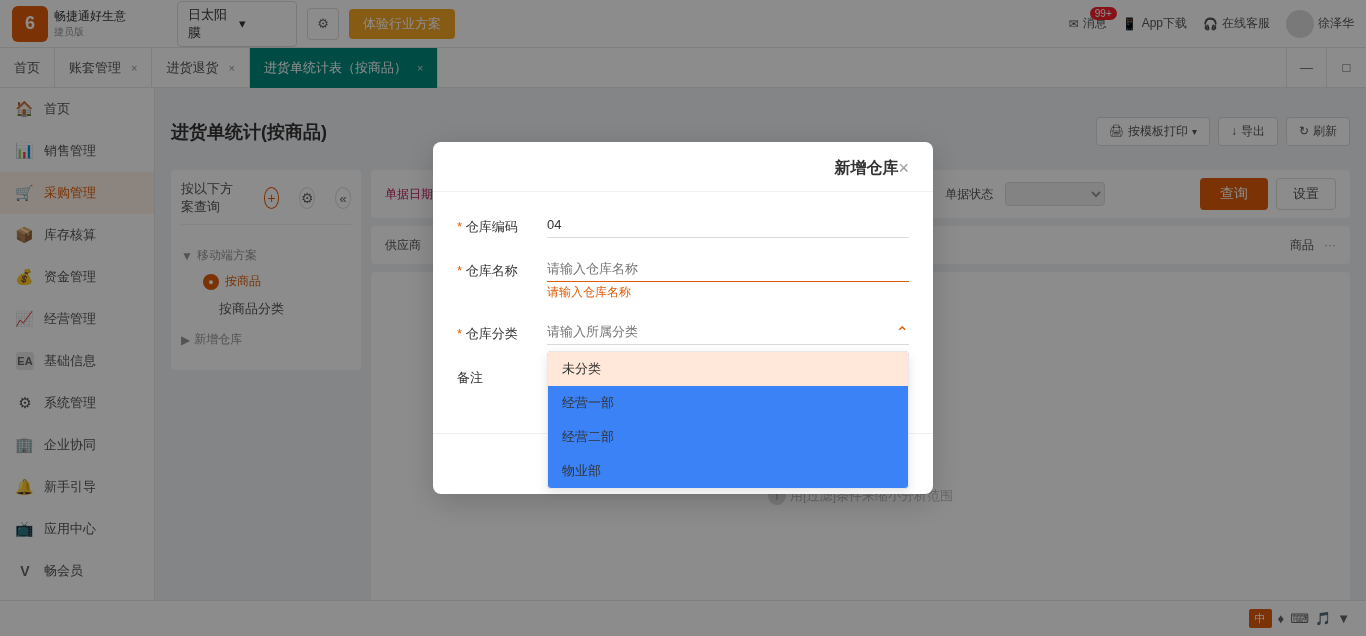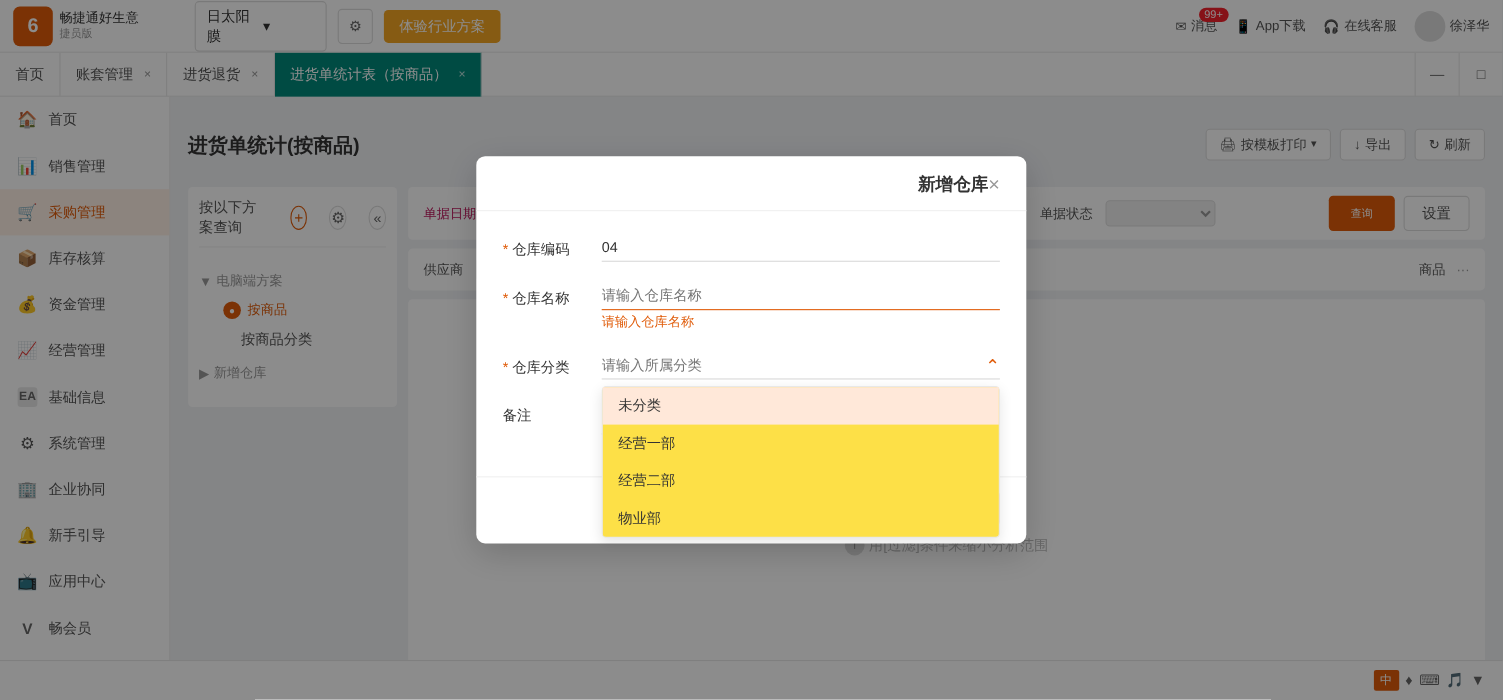--- a/index.html
+++ b/index.html
@@ -37,42 +37,42 @@
     .sidebar { width: 155px; background: #fff; border-right: 1px solid #e8e8e8; height: 100%; display: flex; flex-direction: column; }
     .sidebar-item { display: flex; align-items: center; gap: 10px; padding: 12px 16px; cursor: pointer; color: #555; font-size: 13px; }
     .sidebar-item.active { background: #fff0e6; color: #e05c0a; }
     .sidebar-item .s-icon { width: 18px; height: 18px; display: flex; align-items: center; justify-content: center; font-size: 15px; }
     .sidebar-bottom { margin-top: auto; padding: 8px; display: flex; gap: 8px; }
     .sidebar-bottom-btn { width: 28px; height: 28px; border-radius: 50%; background: #f5a623; display: flex; align-items: center; justify-content: center; cursor: pointer; color: white; font-size: 14px; }
 
     
     .content { flex: 1; padding: 16px; background: #f0f2f5; overflow: hidden; position: relative; }
     .page-title { font-size: 18px; font-weight: bold; color: #333; margin-bottom: 14px; margin-top: 16px; }
-    .btn-query { background: #e05c0a; color: white; border: none; border-radius: 4px; padding: 6px 20px; cursor: pointer; font-size: 10px; }
+    .btn-query { background: #e05c0a; color: white; border: none; border-radius: 4px; padding: 6px 20px; cursor: pointer; font-size: 14px; }
     .btn-set { background: #fff; color: #555; border: 1px solid #ddd; border-radius: 4px; padding: 6px 16px; cursor: pointer; font-size: 13px; }
 
     
     .overlay { position: fixed; top: 0; left: 0; width: 100%; height: 100%; background: rgba(0,0,0,0.45); z-index: 100; display: flex; align-items: center; justify-content: center; }
 
     
     .modal { background: #fff; border-radius: 8px; width: 500px; box-shadow: 0 8px 32px rgba(0,0,0,0.18); position: relative; padding-bottom: 0; }
     .modal-header { display: flex; align-items: center; justify-content: flex-end; padding: 16px 24px 12px; border-bottom: 1px solid #f0f0f0; }
     .modal-title { font-size: 16px; font-weight: bold; color: #333; }
     .modal-close { cursor: pointer; color: #999; font-size: 18px; }
     .modal-body { padding: 20px 24px; }
     .form-row { display: flex; align-items: flex-start; margin-bottom: 18px; }
     .form-label { width: 90px; font-size: 13px; color: #333; padding-top: 6px; flex-shrink: 0; }
     .form-input { flex: 1; border: none; border-bottom: 1px solid #d9d9d9; padding: 5px 0; font-size: 13px; color: #333; outline: none; background: transparent; }
     .form-input.error { border-bottom-color: #e05c0a; }
     .error-msg { color: #e05c0a; font-size: 12px; margin-top: 2px; }
     .form-input-wrapper { flex: 1; display: flex; flex-direction: column; }
     .select-wrapper { position: relative; flex: 1; }
     .select-input { width: 100%; border: none; border-bottom: 1px solid #d9d9d9; padding: 5px 0; font-size: 13px; color: #999; outline: none; background: transparent; }
     .select-arrow { position: absolute; right: 0; top: 4px; color: #e05c0a; cursor: pointer; font-size: 16px; }
-    .dropdown-list { position: absolute; top: 32px; left: 0; width: 100%; background: #fde047; border: 1px solid #e8e8e8; border-radius: 4px; box-shadow: 0 4px 12px rgba(0,0,0,0.1); z-index: 200; }
+    .dropdown-list { position: absolute; top: 32px; left: 0; width: 100%; background: #3b82f6; border: 1px solid #e8e8e8; border-radius: 4px; box-shadow: 0 4px 12px rgba(0,0,0,0.1); z-index: 200; }
     .dropdown-item { padding: 8px 14px; cursor: pointer; font-size: 13px; color: #333; }
     .dropdown-item.selected { background: #ffe8d9; color: #333; }
     .form-textarea { flex: 1; border: none; border-bottom: 1px solid #d9d9d9; padding: 5px 0; font-size: 13px; color: #333; outline: none; background: transparent; resize: none; height: 32px; }
     .modal-footer { display: flex; justify-content: flex-end; padding: 12px 24px 16px; gap: 10px; border-top: 1px solid #f0f0f0; }
     .btn-save { background: #e05c0a; color: white; border: none; border-radius: 4px; padding: 7px 28px; cursor: pointer; font-size: 14px; }
 
     
     .status-bar { height: 36px; background: #fff; border-top: 1px solid #e8e8e8; display: flex; align-items: center; padding: 0 16px; gap: 12px; position: fixed; bottom: 0; width: 1366px; z-index: 50; }
     .toolbar-btn { display: flex; align-items: center; gap: 4px; padding: 5px 12px; border: 1px solid #ddd; border-radius: 4px; cursor: pointer; font-size: 12px; color: #555; background: #fff; }
     .toolbar-btn .arrow { font-size: 10px; }
@@ -231,21 +231,21 @@
       <div style="width:190px;background:#fff;border-radius:4px;padding:10px;flex-shrink:0;height:fit-content;">
         <div style="display:flex;align-items:center;gap:20px;margin-bottom:10px;padding-bottom:8px;border-bottom:1px solid #f0f0f0;">
           <span style="font-size:13px;color:#555;">按以下方案查询</span>
           <div style="width:22px;height:22px;border-radius:50%;border:1px solid #e05c0a;display:flex;align-items:center;justify-content:center;cursor:pointer;color:#e05c0a;font-size:14px;margin-left:auto;">+</div>
           <div style="width:22px;height:22px;border-radius:50%;border:1px solid #ddd;display:flex;align-items:center;justify-content:center;cursor:pointer;color:#666;font-size:14px;">⚙</div>
           <div style="width:22px;height:22px;border-radius:50%;border:1px solid #ddd;display:flex;align-items:center;justify-content:center;cursor:pointer;color:#666;font-size:13px;">«</div>
         </div>
         <div class="scheme-tree">
           <div style="font-size:12px;color:#999;padding:4px 0;display:flex;align-items:center;gap:4px;">
             <span>▼</span>
-            <span>电脑端方案</span>
+            <span>移动端方案</span>
           </div>
           <div class="tree-child">
             <div style="display:flex;align-items:center;gap:6px;padding:5px 6px;cursor:pointer;border-radius:3px;">
               <div style="width:16px;height:16px;background:#e05c0a;border-radius:50%;display:flex;align-items:center;justify-content:center;color:white;font-size:9px;">●</div>
               <span style="color:#e05c0a;font-size:12px;">按商品</span>
             </div>
             <div style="display:flex;align-items:center;gap:6px;padding:5px 6px;cursor:pointer;border-radius:3px;padding-left:22px;">
               <span style="color:#555;font-size:13px;">按商品分类</span>
             </div>
           </div>

